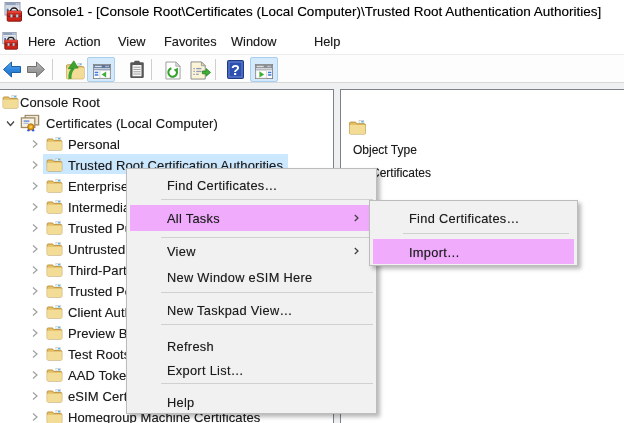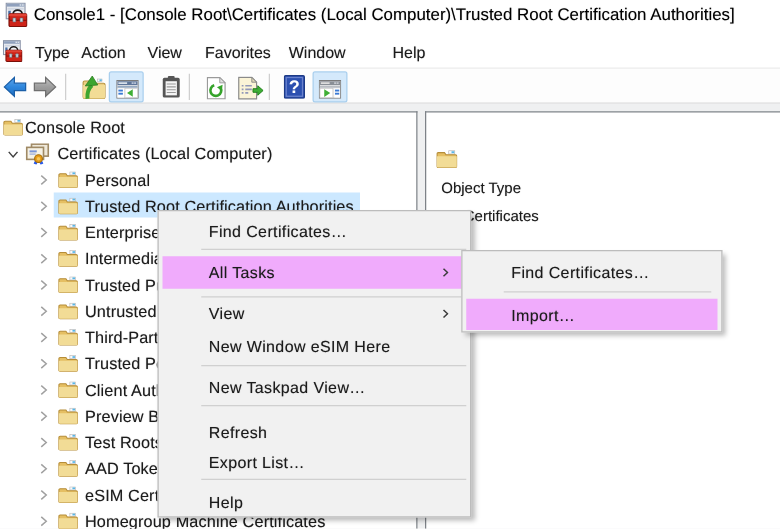--- a/index.html
+++ b/index.html
@@ -56,37 +56,37 @@
     <rect x="14.6" y="1.4" width="1.4" height="1.2" fill="#dde2ea"></rect>
     <rect x="3" y="4.2" width="13" height="1.6" fill="#cfd6e2"></rect>
     <rect x="3.6" y="6.6" width="2" height="3.2" fill="#4a6fa5"></rect>
     <path d="M7.5 9.2 a3.6 3.2 0 0 1 7.2 0" fill="none" stroke="#1c1c1c" stroke-width="1.4"></path>
     <rect x="4.2" y="9" width="14.3" height="10.2" rx="1" fill="#ce2318" stroke="#7a0f08" stroke-width="0.9"></rect>
     <rect x="4.2" y="9" width="14.3" height="2" rx="1" fill="#e04335"></rect>
     <rect x="4.4" y="13.8" width="14" height="1" fill="#8f1209"></rect>
     <rect x="7.3" y="12.3" width="2.3" height="3.2" rx="0.4" fill="#c8d4dc" stroke="#5a6a74" stroke-width="0.5"></rect>
     <rect x="13" y="12.3" width="2.3" height="3.2" rx="0.4" fill="#c8d4dc" stroke="#5a6a74" stroke-width="0.5"></rect>
   </svg>
-  <div id="title">Console1 - [Console Root\Certificates (Local Computer)\Trusted Root Certification Authorities]</div>
+  <div id="title">Console1 - [Console Root\Certificates (Local Computer)\Trusted Root Authentication Authorities]</div>
 
   <svg class="abs" style="left:1px;top:32px" width="17" height="18" viewBox="0 0 19 20">
     <rect x="2" y="0.5" width="15" height="12.5" fill="#eceef2" stroke="#8a94a8" stroke-width="0.9"></rect>
     <rect x="2.5" y="1" width="14" height="2.3" fill="#8fa0bd"></rect>
     <rect x="12.7" y="1.4" width="1.4" height="1.2" fill="#dde2ea"></rect>
     <rect x="14.6" y="1.4" width="1.4" height="1.2" fill="#dde2ea"></rect>
     <rect x="3" y="4.2" width="13" height="1.6" fill="#cfd6e2"></rect>
     <rect x="3.6" y="6.6" width="2" height="3.2" fill="#4a6fa5"></rect>
     <path d="M7.5 9.2 a3.6 3.2 0 0 1 7.2 0" fill="none" stroke="#1c1c1c" stroke-width="1.4"></path>
     <rect x="4.2" y="9" width="14.3" height="10.2" rx="1" fill="#ce2318" stroke="#7a0f08" stroke-width="0.9"></rect>
     <rect x="4.2" y="9" width="14.3" height="2" rx="1" fill="#e04335"></rect>
     <rect x="4.4" y="13.8" width="14" height="1" fill="#8f1209"></rect>
     <rect x="7.3" y="12.3" width="2.3" height="3.2" rx="0.4" fill="#c8d4dc" stroke="#5a6a74" stroke-width="0.5"></rect>
     <rect x="13" y="12.3" width="2.3" height="3.2" rx="0.4" fill="#c8d4dc" stroke="#5a6a74" stroke-width="0.5"></rect>
   </svg>
-  <span class="mbar" style="left:28px">Type</span>
+  <span class="mbar" style="left:28px">Here</span>
   <span class="mbar" style="left:65px">Action</span>
   <span class="mbar" style="left:118px">View</span>
   <span class="mbar" style="left:164px">Favorites</span>
   <span class="mbar" style="left:231px">Window</span>
   <span class="mbar" style="left:314px">Help</span>
 
   <div id="toolbar"></div>
   <div class="tbtn" style="left:87px; width:28px;"></div>
   <div class="tbtn" style="left:250px; width:28px;"></div>
   <div class="tsep" style="left:52px"></div>

